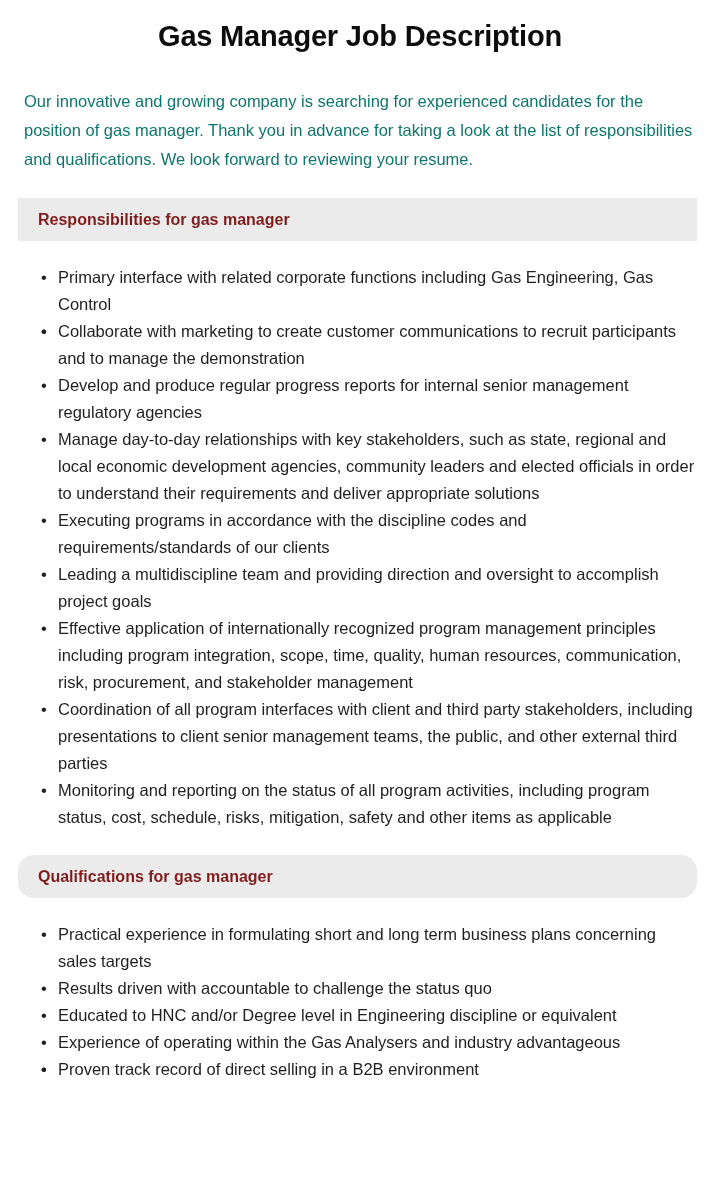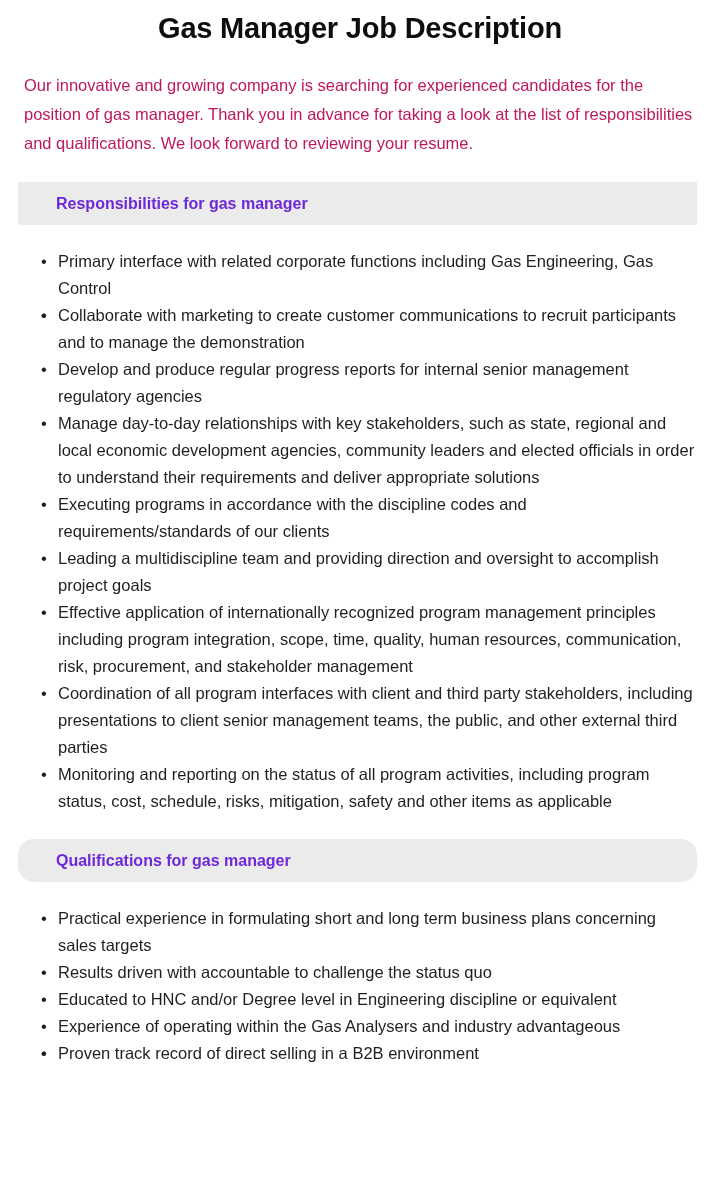--- a/index.html
+++ b/index.html
@@ -20,41 +20,41 @@
     box-sizing: border-box;
     padding: 0;
     background: #ffffff;
   }
   .doc-title {
     font-size: 29px;
     font-weight: bold;
     text-align: center;
     color: #0d0d0d;
     letter-spacing: -0.2px;
-    margin: 4px;
+    margin: 12px;
     padding: 5px 24px 0 24px;
     line-height: 38px;
   }
   .intro {
     margin: 0;
     padding: 20px 26px 0 24px;
     font-size: 16.5px;
     line-height: 29px;
-    color: #be185d;
+    color: #0f766e;
   }
   .section {
     margin: 0;
   }
   .section-header {
     background: #ebebeb;
     margin: 0 23px 0 18px;
-    padding: 11px 0 11px 38px;
+    padding: 11px 0 11px 20px;
     font-size: 16px;
     font-weight: bold;
-    color: #6d28d9;
+    color: #7f1d1d;
     line-height: 21px;
     box-sizing: border-box;
   }
   .section-responsibilities .section-header {
     margin-top: 24px;
   }
   .section-qualifications .section-header {
     margin-top: 24px;
     border-radius: 16px;
   }

